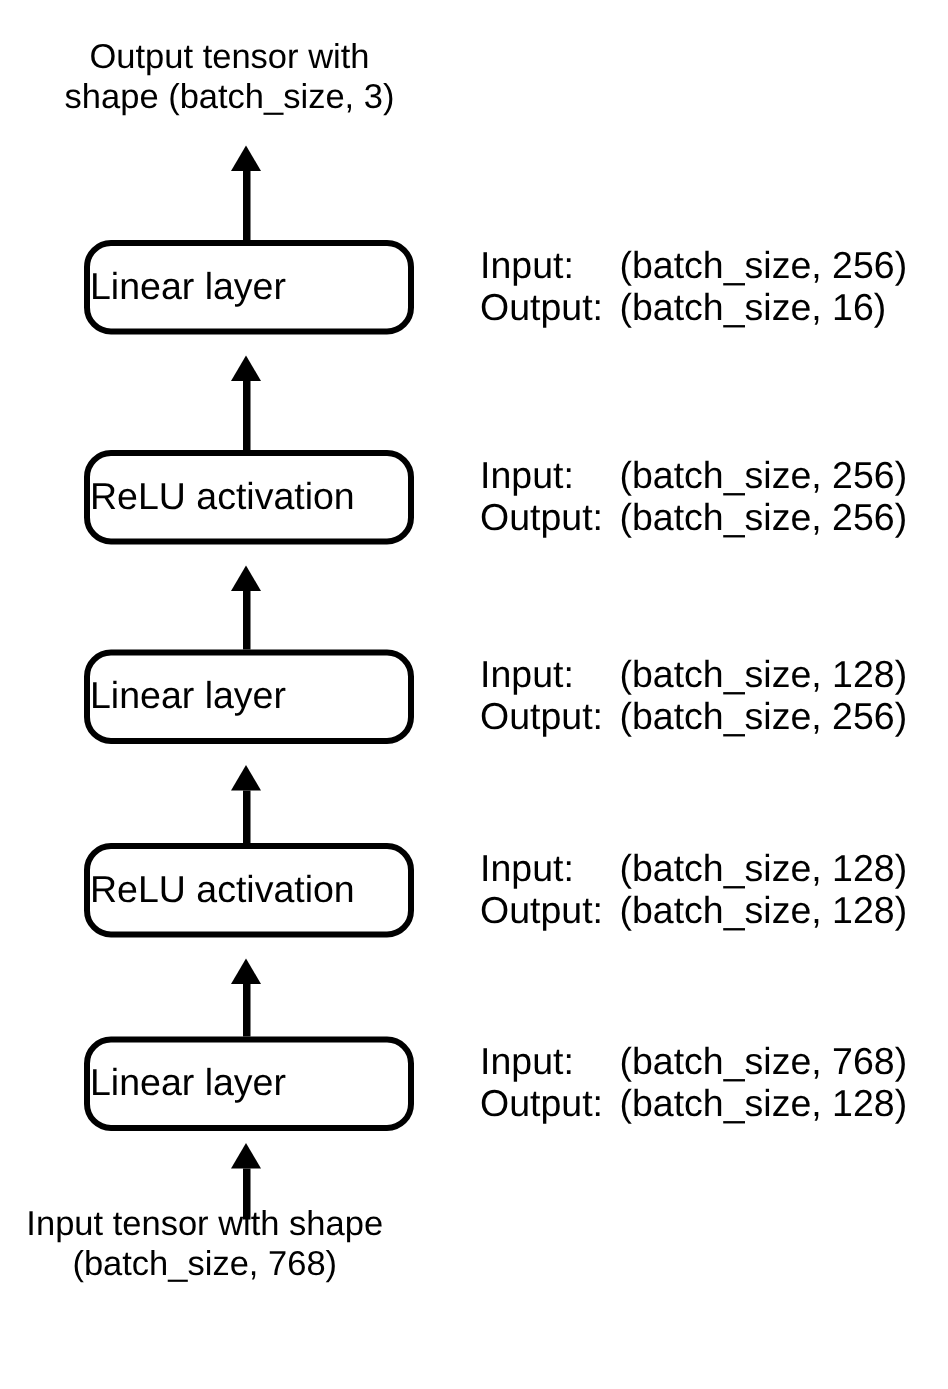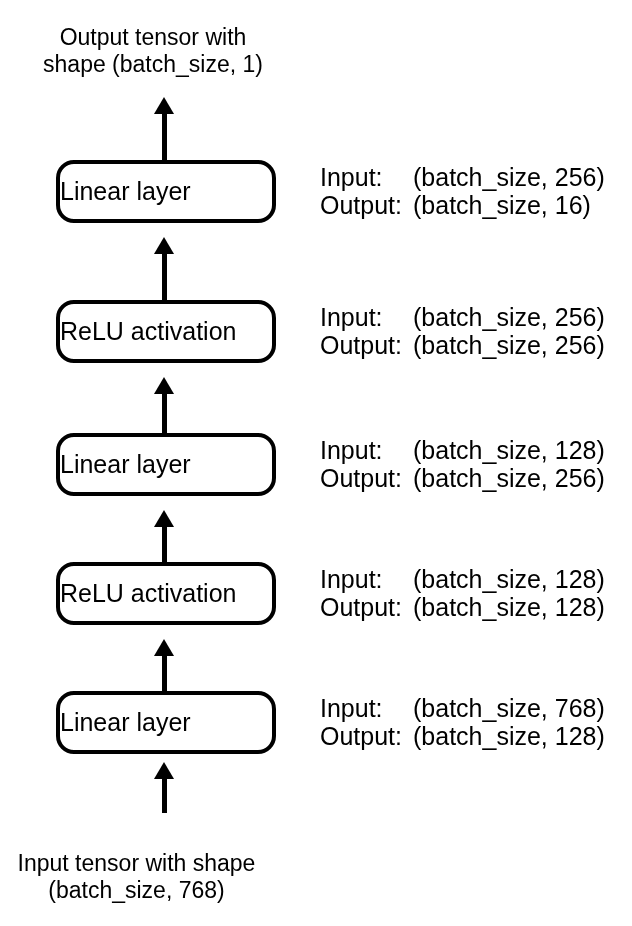--- a/index.html
+++ b/index.html
@@ -17,21 +17,21 @@
     overflow: hidden;
   }
   .caption {
     position: absolute;
     text-align: center;
     font-size: 23px;
     line-height: 27px;
     color: #000000;
   }
   .caption.top { left: 13px; width: 280px; top: 24px; }
-  .caption.bottom { left: 0px; width: 273px; top: 850px; }
+  .caption.bottom { left: 0px; width: 273px; top: 802px; }
 
   .node {
     position: absolute;
     left: 56px;
     width: 220px;
     height: 63px;
     box-sizing: border-box;
     border: 4px solid #000000;
     border-radius: 18px;
     background: #ffffff;
@@ -73,21 +73,21 @@
     white-space: nowrap;
   }
 </style>
 </head>
 <body>
 
 <div class="canvas">
 
   <div class="caption top">
     <div>Output tensor with</div>
-    <div>shape (batch_size, 1)</div>
+    <div>shape (batch_size, 3)</div>
   </div>
 
   <div class="arrow" style="top:97px;height:63px">
     <div class="head"></div>
     <div class="shaft"></div>
   </div>
   <div class="arrow" style="top:237px;height:63px">
     <div class="head"></div>
     <div class="shaft"></div>
   </div>

